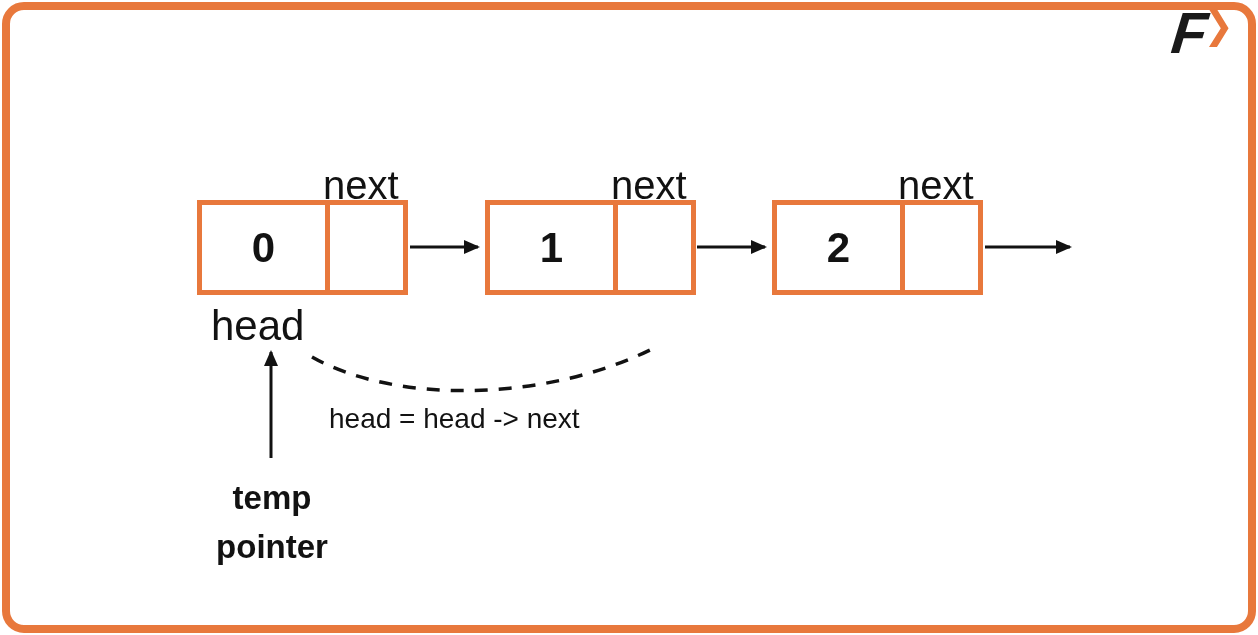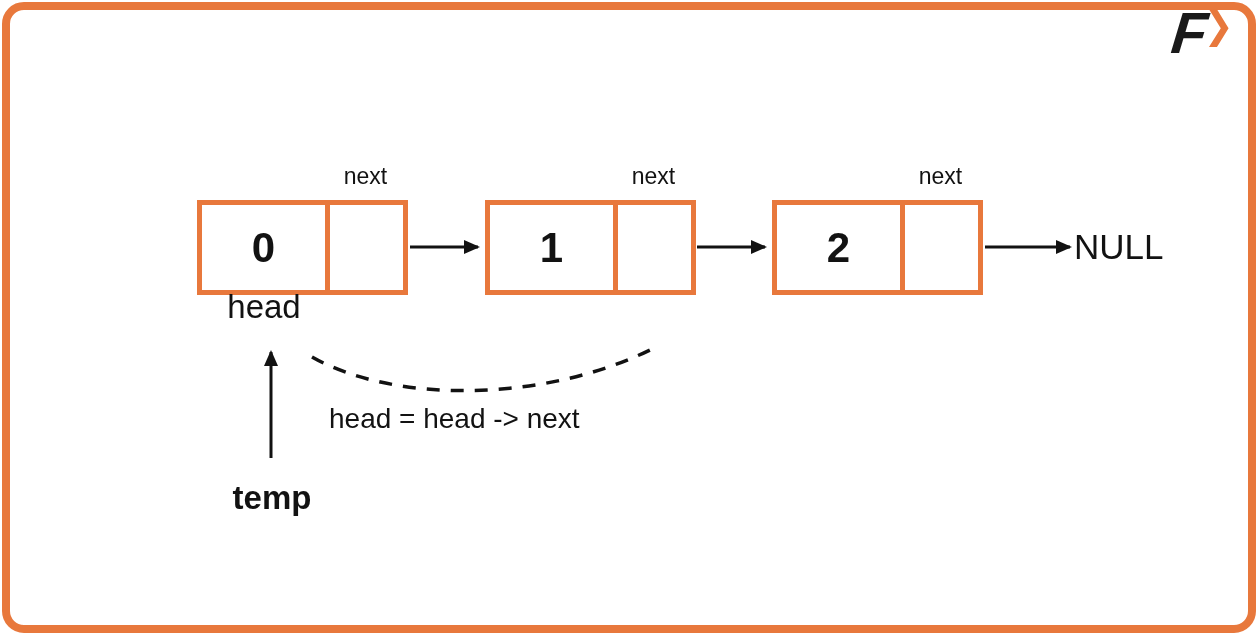--- a/index.html
+++ b/index.html
@@ -19,31 +19,31 @@
   .logo-f {
     font-size:58px; font-weight:700; font-style:italic; line-height:0.92;
     transform:skewX(-6deg); color:#1a1a1a; letter-spacing:-2px;
   }
   .logo-chevron {
     color:var(--accent); font-size:36px; font-weight:900; line-height:1;
     margin:1px 0 0 -2px; transform:scaleY(1.05);
   }
   
   .node { position:absolute; top:163px; width:211px; }
-  .next-label { display:block; margin-left:126px; width:85px; height:37px; font-size:23px; text-align:center; }
+  .next-label { display:block; margin-left:126px; width:85px; height:37px; font-size:40px; }
   .node-box { display:flex; height:95px; border:5px solid var(--accent); background:#fff; }
   .data-cell {
     width:128px; border-right:5px solid var(--accent);
     display:flex; align-items:center; justify-content:center;
     font-weight:700; font-size:42px;
   }
   .next-cell { flex:1; }
   
   .null-label { position:absolute; left:1074px; top:226px; font-size:35px; line-height:42px; }
-  .head-label { position:absolute; left:211px; top:288px; width:106px; text-align:center; font-size:33px; }
+  .head-label { position:absolute; left:211px; top:302px; width:106px; text-align:left; font-size:42px; }
   .temp-label { position:absolute; left:197px; top:473px; width:150px; text-align:center; font-size:33px; line-height:49px;font-weight:bold; }
   .op-label { position:absolute; left:329px; top:403px; font-size:28px; }
   .overlay { position:absolute; inset:0; width:1258px; height:635px; pointer-events:none; }
 </style>
 </head>
 <body>
 
 <div class="canvas">
 
   <div class="frame"></div>
@@ -70,26 +70,26 @@
   </div>
 
   <div class="node" style="left:772px">
     <span class="next-label">next</span>
     <div class="node-box">
       <div class="data-cell">2</div>
       <div class="next-cell"></div>
     </div>
   </div>
 
-  <div class="null-label">NULL</div>
 
   <div class="head-label">head</div>
 
   <div class="temp-label">
     <div>temp</div>
+    <div>pointer</div>
   </div>
 
   <div class="op-label">head = head -&gt; next</div>
 
   <svg class="overlay" viewBox="0 0 1258 635" xmlns="http://www.w3.org/2000/svg">
     <defs>
       <marker id="ah" markerUnits="userSpaceOnUse" markerWidth="18" markerHeight="16" refX="14" refY="7" orient="auto">
         <path d="M0,0 L16,7 L0,14 Z" fill="#121212"></path>
       </marker>
     </defs>

